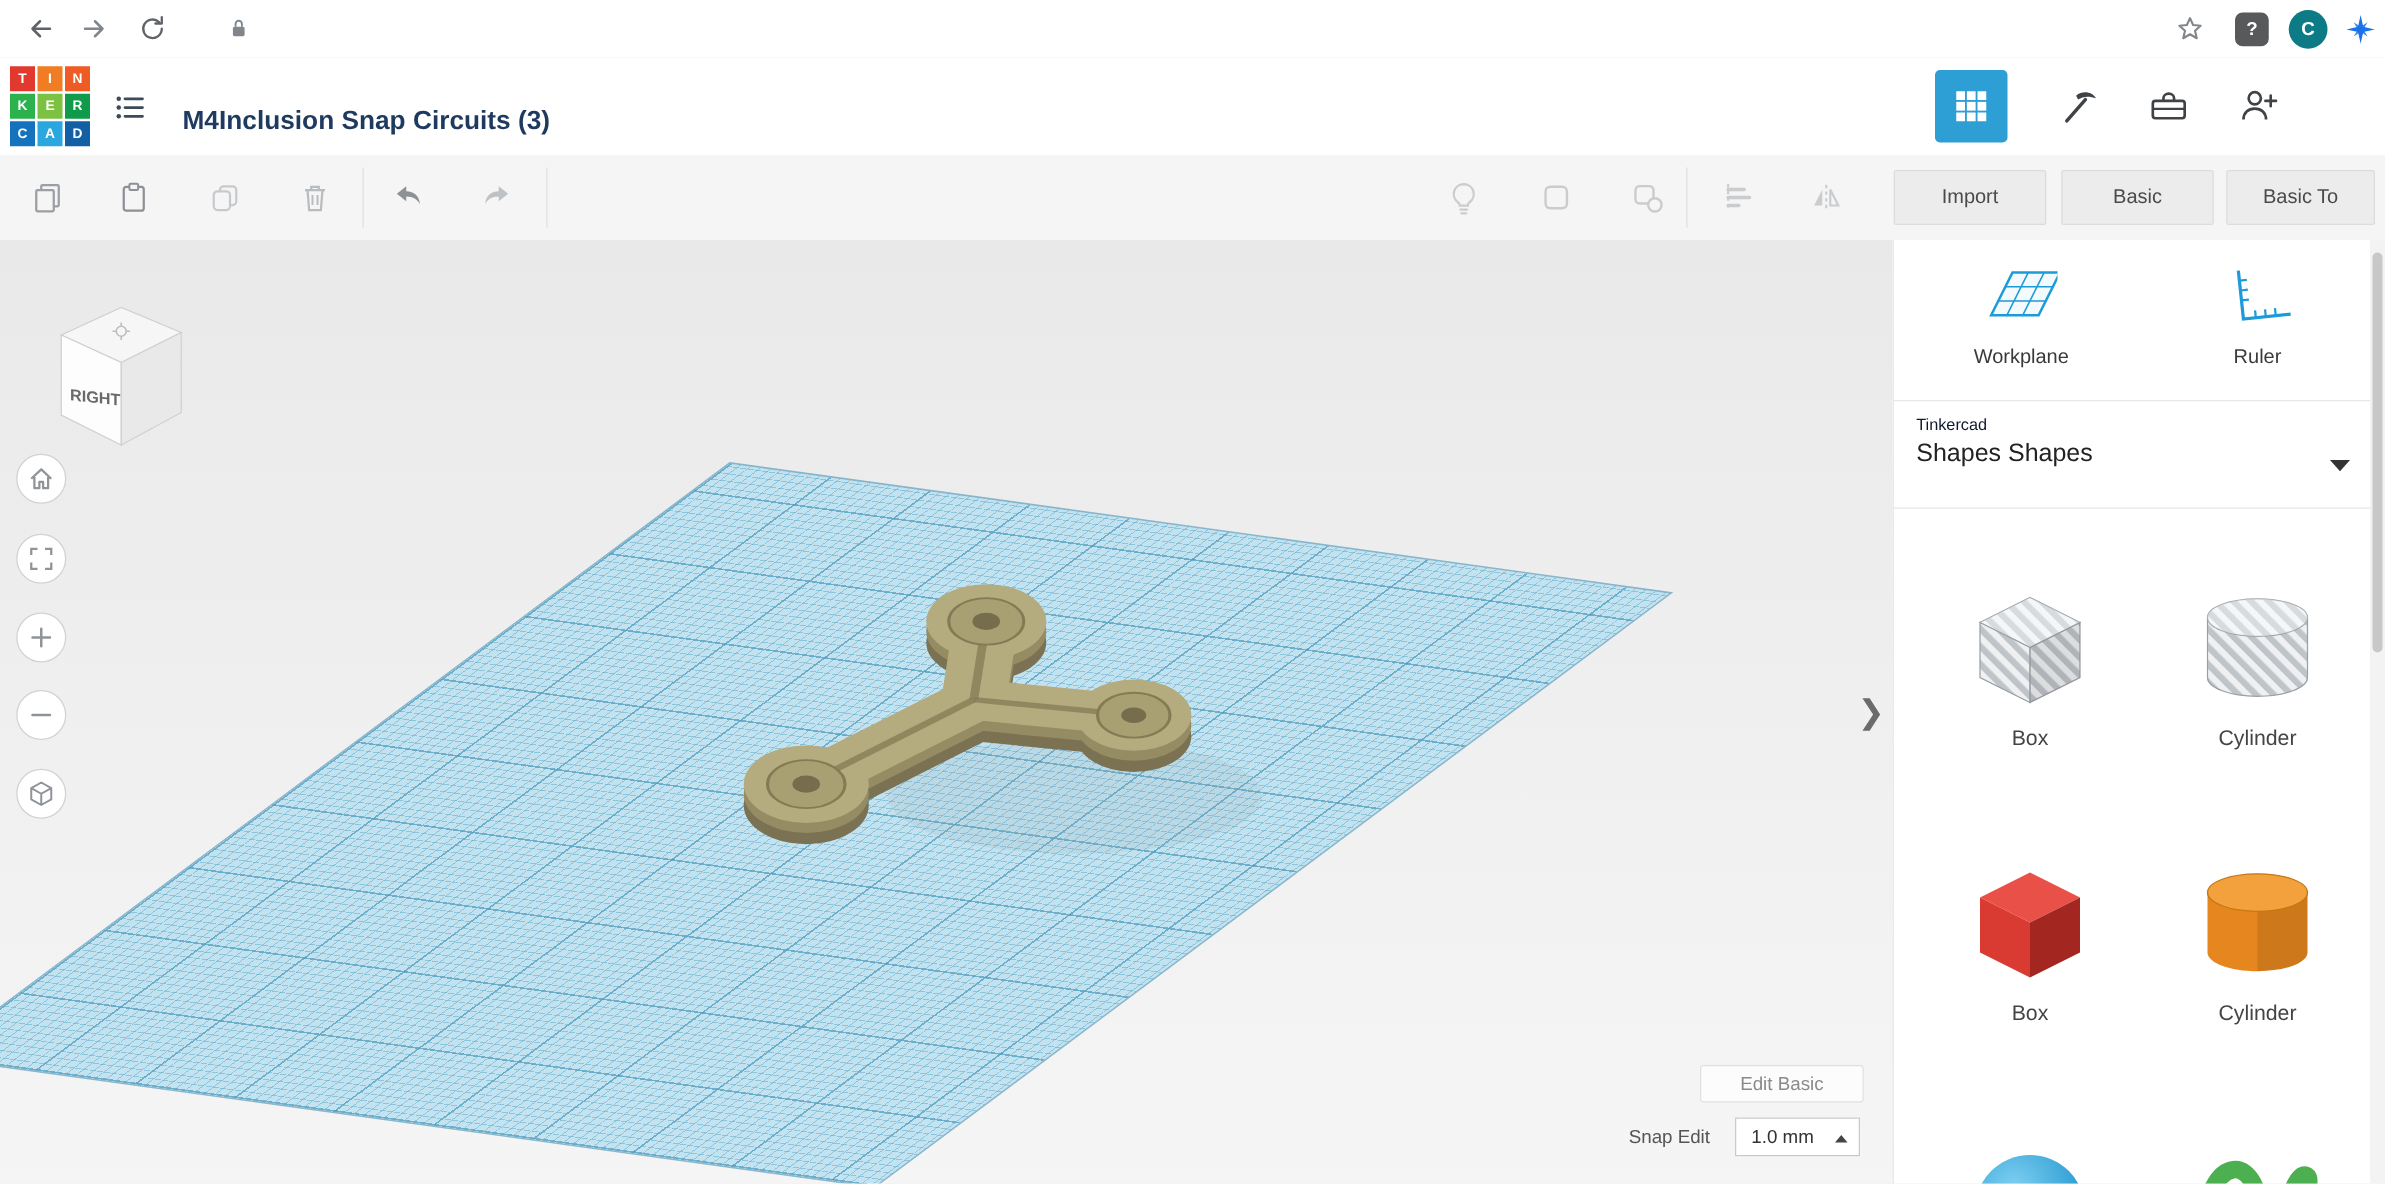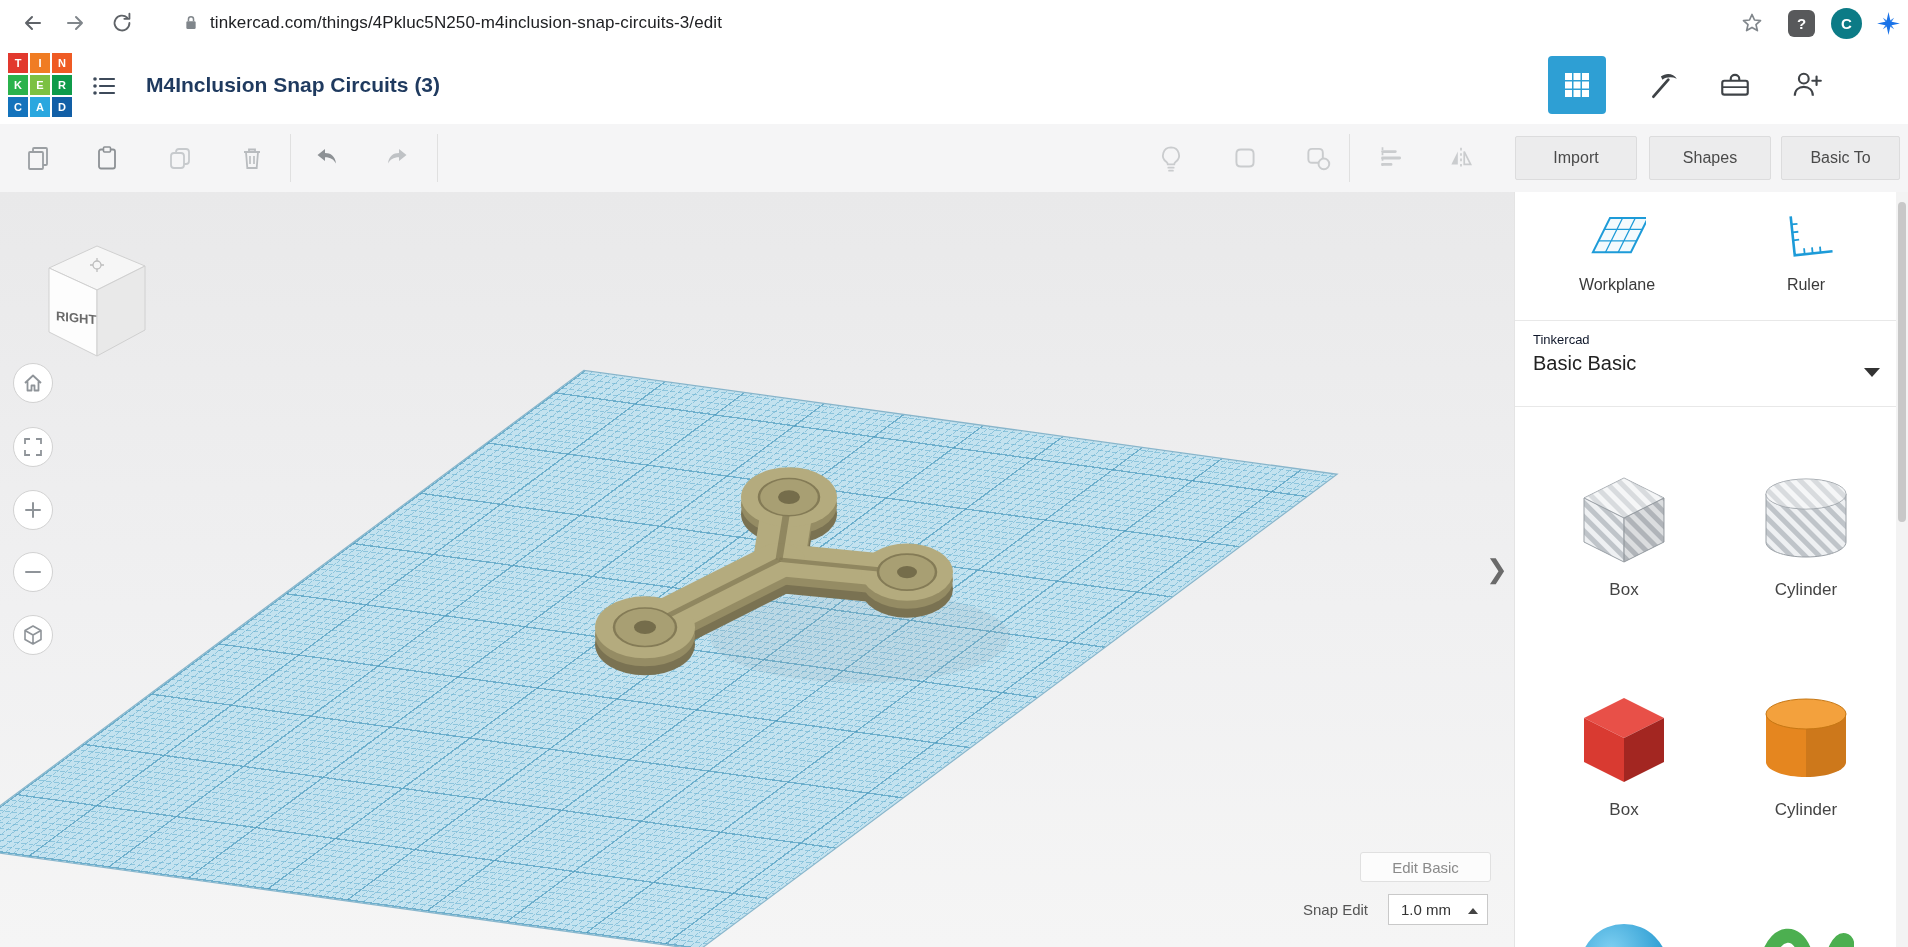--- a/index.html
+++ b/index.html
@@ -13,21 +13,21 @@
                border-bottom:1px solid #e4e6e9;display:flex;align-items:center;}
   .nav-btn{width:32px;height:32px;border-radius:50%;display:flex;align-items:center;justify-content:center;cursor:pointer;}
   .url-text{font-size:17px;color:#202124;margin-left:8px;letter-spacing:.1px;}
   .help-btn{width:27px;height:27px;border-radius:6px;background:#58595b;color:#fff;font-size:15px;font-weight:bold;}
   .avatar{width:31px;height:31px;border-radius:50%;background:#0c7b86;color:#fff;font-size:15px;font-weight:bold;}
 
   
   .tc-header{position:absolute;left:0;top:46px;width:1908px;height:78px;background:#fff;border-bottom:1px solid #ececec;}
   .logo-grid{position:absolute;left:8px;top:7px;display:grid;grid-template-columns:repeat(3,20px);grid-auto-rows:20px;gap:2px;cursor:pointer;}
   .logo-tile{color:#fff;font-size:11px;font-weight:bold;display:flex;align-items:center;justify-content:center;}
-  .doc-title{position:absolute;left:146px;top:0;height:78px;line-height:78px;font-size:21px;font-weight:bold;color:#1f3a5f;}
+  .doc-title{position:absolute;left:146px;top:12px;height:78px;line-height:78px;font-size:21px;font-weight:bold;color:#1f3a5f;}
   .hdr-btn{position:absolute;top:10px;width:58px;height:58px;display:flex;align-items:center;justify-content:center;cursor:pointer;border-radius:4px;}
 
   
   .action-bar{position:absolute;left:0;top:124px;width:1908px;height:68px;background:#f5f5f6;border-bottom:1px solid #e2e2e2;padding-left:20px;}
   .tool-btn{position:absolute;top:17px;width:34px;height:34px;display:flex;align-items:center;justify-content:center;cursor:pointer;}
   .tool-sep{position:absolute;top:10px;width:1px;height:48px;background:#e0e0e0;}
   .bar-btn{position:absolute;top:12px;height:44px;background:#ececed;border:1px solid #dcdcdd;border-radius:2px;
            font-size:16px;color:#4a4a4a;display:flex;align-items:center;justify-content:center;cursor:pointer;box-sizing:border-box;}
 
   
@@ -109,21 +109,20 @@
         <path d="M22 14 a8 8 0 1 1 -2.4-5.7" fill="none" stroke="#5f6368" stroke-width="2" stroke-linecap="round"></path>
         <path d="M22 4 V9.5 H16.5" fill="none" stroke="#5f6368" stroke-width="2" stroke-linecap="round" stroke-linejoin="round"></path>
       </svg>
     </div>
     <div style="margin-left:42px" class="flexc">
       <svg width="22" height="24" viewBox="0 0 26 26">
         <rect x="7.5" y="11" width="11" height="9" rx="1.5" fill="#80868b"></rect>
         <path d="M10 11 V8.5 a3 3 0 0 1 6 0 V11" fill="none" stroke="#80868b" stroke-width="1.8"></path>
       </svg>
     </div>
-    <div class="url-text">tinkercad.com/things/4Pkluc5N250-m4inclusion-snap-circuits-3/edit</div>
     <div style="flex:1"></div>
     <div class="nav-btn">
       <svg width="24" height="24" viewBox="0 0 24 24">
         <path d="M12 3.5 L14.5 9 L20.5 9.6 L16 13.6 L17.4 19.6 L12 16.4 L6.6 19.6 L8 13.6 L3.5 9.6 L9.5 9 Z" fill="none" stroke="#80868b" stroke-width="1.7" stroke-linejoin="round"></path>
       </svg>
     </div>
     <div class="help-btn flexc" style="margin-left:20px">?</div>
     <div class="avatar flexc" style="margin-left:16px">C</div>
     <div class="nav-btn" style="margin-left:10px;margin-right:4px">
       <svg width="27" height="27" viewBox="0 0 26 26">
@@ -263,21 +262,21 @@
       </svg>
     </div>
     <div class="tool-btn" style="left:1444px">
       <svg width="30" height="30" viewBox="0 0 28 28">
         <path d="M11 8 V20 H5 Z" fill="#caccce"></path>
         <path d="M17 8 V20 H23 Z" fill="none" stroke="#caccce" stroke-width="1.6"></path>
         <path d="M14 4.5 V23.5" stroke="#caccce" stroke-width="1.6" stroke-dasharray="2.5 2.5"></path>
       </svg>
     </div>
     <div class="bar-btn" style="left:1515px;width:122px">Import</div>
-    <div class="bar-btn" style="left:1649px;width:122px">Shapes</div>
+    <div class="bar-btn" style="left:1649px;width:122px">Basic</div>
     <div class="bar-btn" style="left:1781px;width:119px">Basic To</div>
   </div>
 
   <div class="viewport">
     <div class="workplane"></div>
 
     <svg class="abs" style="left:540px;top:240px" width="470" height="300" viewBox="0 0 470 300">
       <ellipse cx="320" cy="205" rx="150" ry="46" fill="#8aa0ac" opacity=".15"></ellipse>
       <use href="#tshape" color="#7a7252" transform="translate(0,17) scale(1,0.62)"></use>
       <use href="#tshape" color="#958c64" transform="translate(0,8) scale(1,0.62)"></use>
@@ -358,21 +357,21 @@
           <rect x="0" y="0" width="38" height="38" stroke-width="2.2"></rect>
           <path d="M12.6 0 V38 M25.3 0 V38 M0 12.6 H38 M0 25.3 H38" stroke-width="1.4" fill="none"></path>
         </g>
       </svg>
       <div class="place-label">Workplane</div>
     </div>
 
     <div class="pdiv" style="top:128px"></div>
 
     <div class="lib-kicker">Tinkercad</div>
-    <div class="lib-name">Basic Basic</div>
+    <div class="lib-name">Shapes Shapes</div>
     <div class="lib-caret"></div>
 
     <div class="pdiv" style="top:214px"></div>
 
     <div class="shape-tile" style="left:49px;top:278px">
       <svg width="96" height="96" viewBox="0 0 96 96">
         <polygon points="48,8 88,28 48,48 8,28" fill="url(#hatch)" stroke="#9aa0a6"></polygon>
         <polygon points="48,8 88,28 48,48 8,28" fill="#fff" opacity=".4"></polygon>
         <polygon points="8,28 48,48 48,92 8,72" fill="url(#hatch)" stroke="#9aa0a6"></polygon>
         <polygon points="48,48 88,28 88,72 48,92" fill="url(#hatch)" stroke="#9aa0a6"></polygon>

